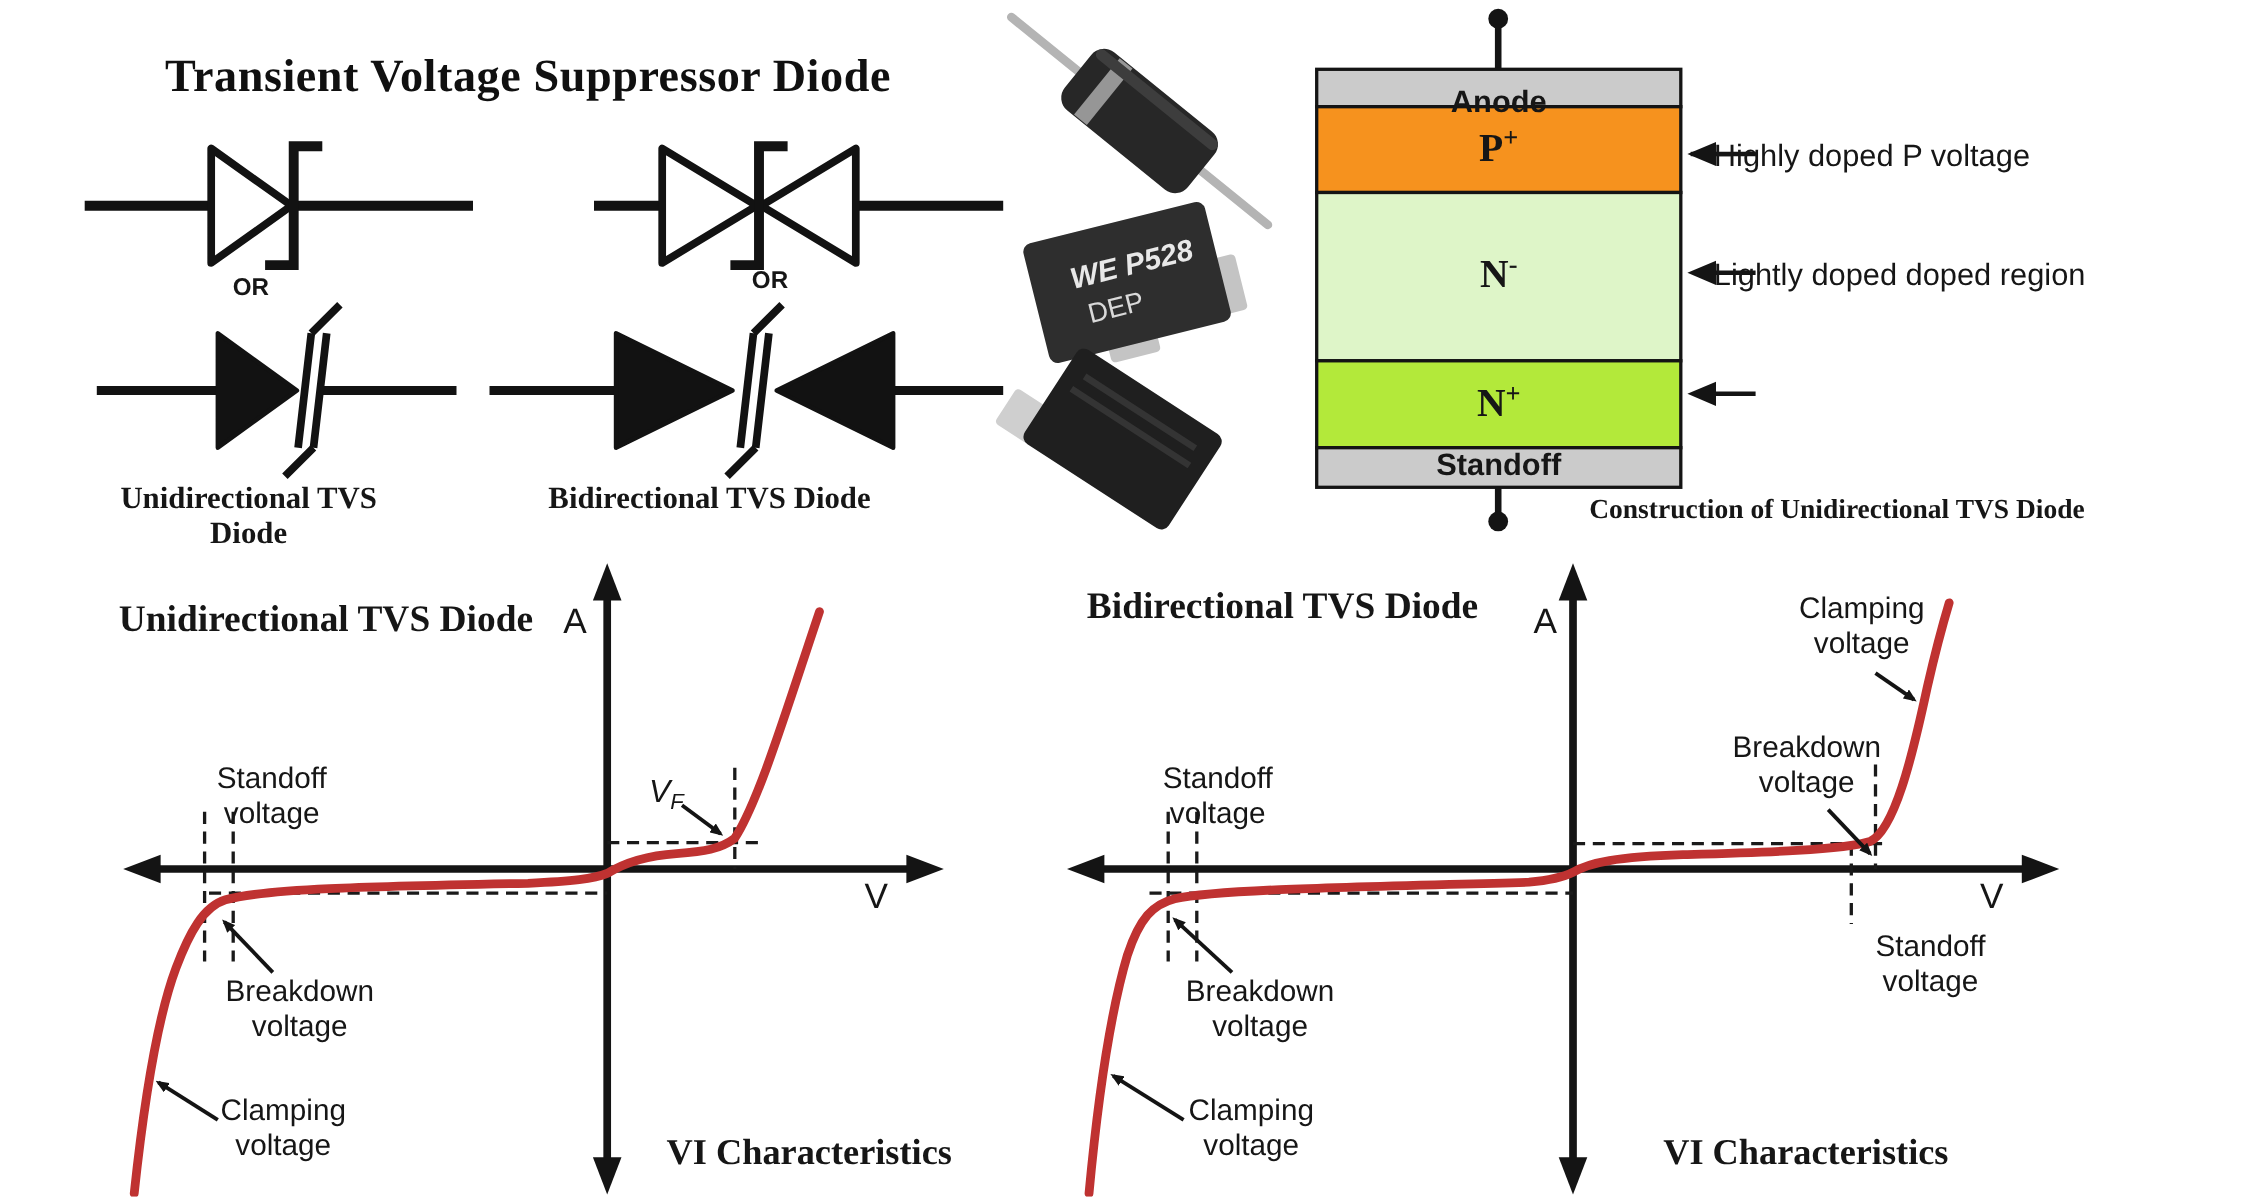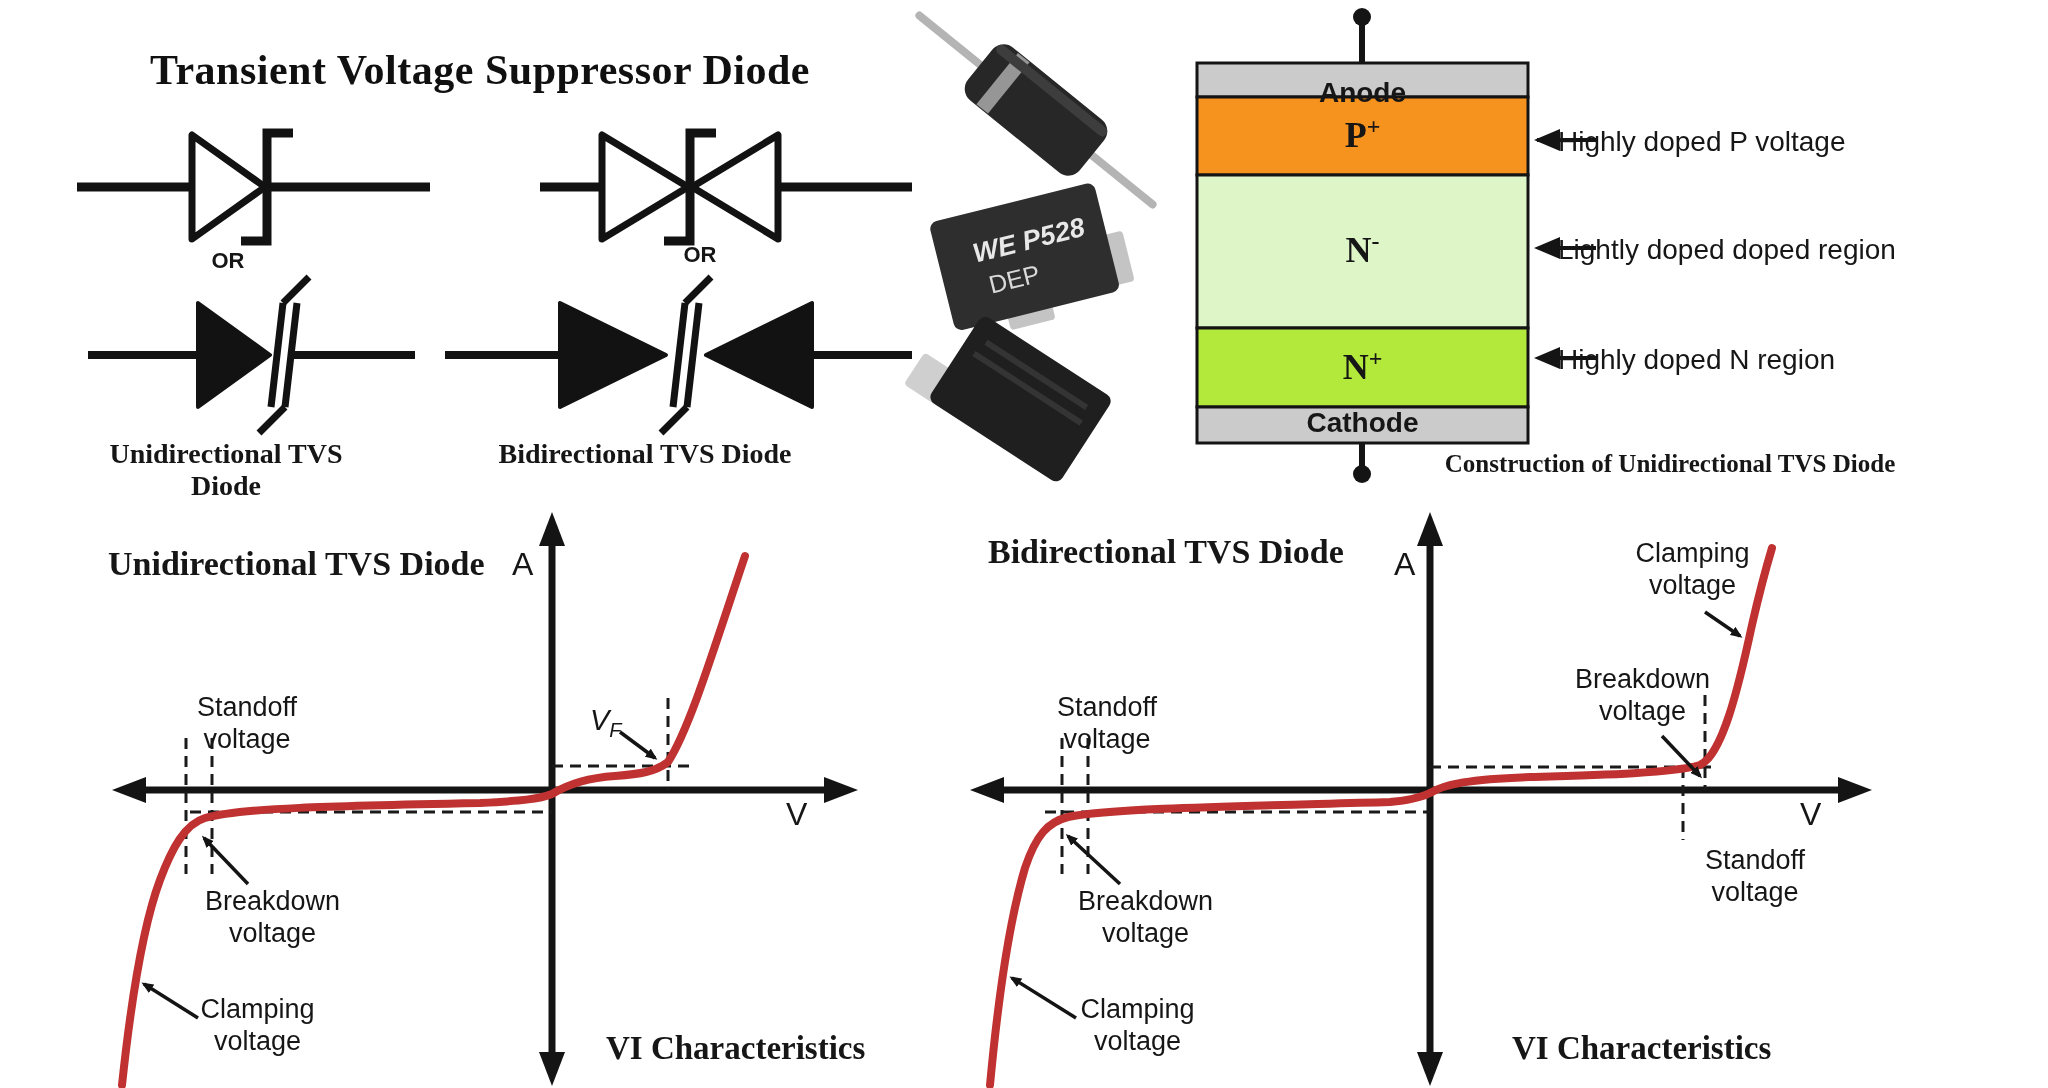--- a/index.html
+++ b/index.html
@@ -178,25 +178,24 @@
 
   <div class="lbl sans t-or1">OR</div>
   <div class="lbl sans t-or2">OR</div>
   <div class="lbl serifB t-capuni">Unidirectional TVS Diode</div>
   <div class="lbl serifB t-capbi">Bidirectional TVS Diode</div>
 
   <div class="lbl sans t-anode">Anode</div>
   <div class="lbl t-layer t-p"><span>P</span><sup>+</sup></div>
   <div class="lbl t-layer t-nm"><span>N</span><sup>-</sup></div>
   <div class="lbl t-layer t-np"><span>N</span><sup>+</sup></div>
-  <div class="lbl sans t-cathode">Cathode</div>
+  <div class="lbl sans t-cathode">Standoff</div>
 
   <div class="lbl sans t-reg t-reg1">Highly doped P voltage</div>
   <div class="lbl sans t-reg t-reg2">Lightly doped doped region</div>
-  <div class="lbl sans t-reg t-reg3">Highly doped N region</div>
   <div class="lbl serifB t-concap">Construction of Unidirectional TVS Diode</div>
 
   <div class="lbl serifB t-gtitleL">Unidirectional TVS Diode</div>
   <div class="lbl sans t-aL">A</div>
   <div class="lbl sans t-vL">V</div>
   <div class="lbl sans t-standoffL">Standoff voltage</div>
   <div class="lbl sans t-vf"><span>V</span><sub>F</sub></div>
   <div class="lbl sans t-breakL">Breakdown voltage</div>
   <div class="lbl sans t-clampL">Clamping voltage</div>
   <div class="lbl serifB t-vicharL">VI Characteristics</div>

